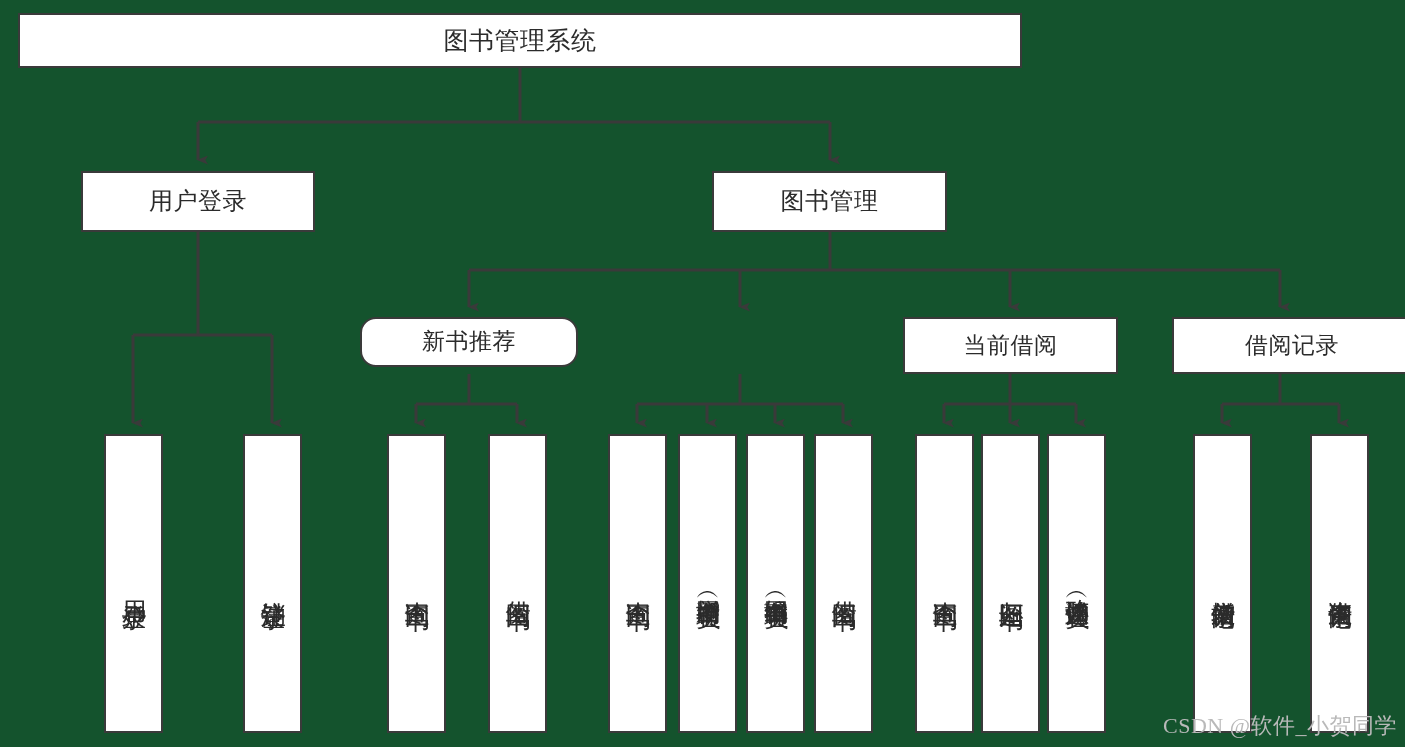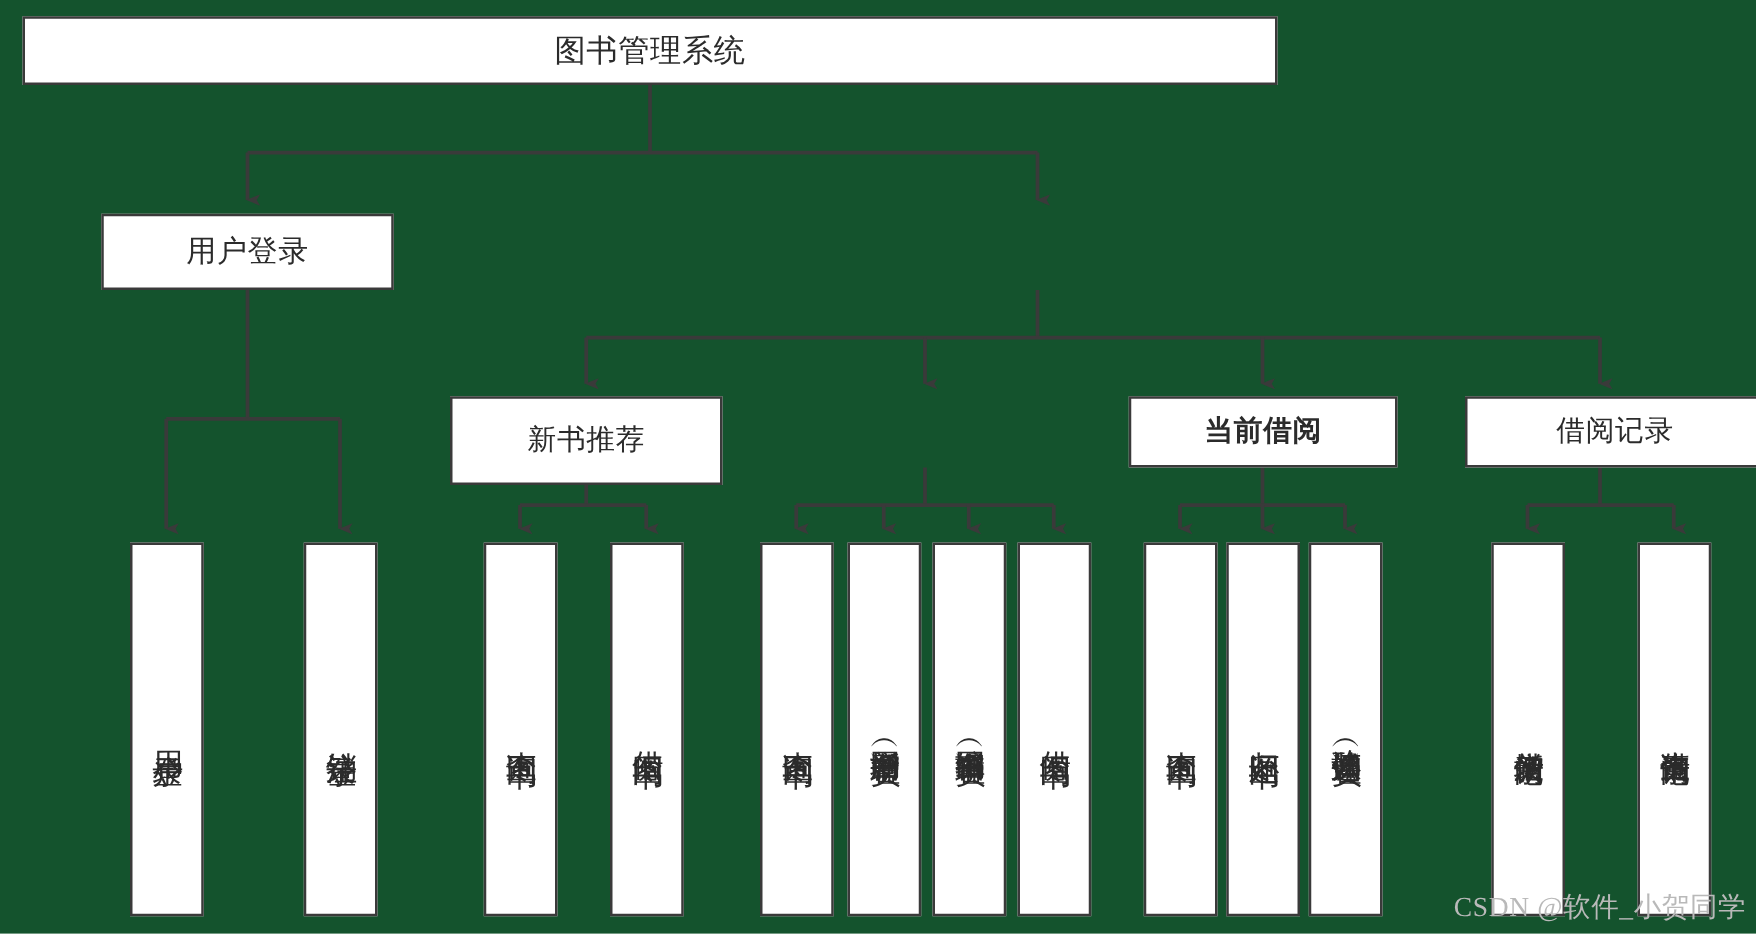--- a/index.html
+++ b/index.html
@@ -132,25 +132,28 @@
     </g>
   </svg>
 
   <div class="node node-root" style="left:18px; top:13px; width:1004px; height:55px;">
     <span class="label">图书管理系统</span>
   </div>
 
   <div class="node node-l2" style="left:81px; top:171px; width:234px; height:61px;">
     <span class="label">用户登录</span>
   </div>
-
-  <div class="node node-l3" style="left:360px; top:317px; width:218px; height:71px;">
+  <div class="node node-l2" style="left:712px; top:171px; width:235px; height:61px;">
+    <span class="label">图书管理</span>
+  </div>
+
+  <div class="node node-l3" style="left:360px; top:317px; width:218px; height:50px;border-radius:16px;">
     <span class="label">新书推荐</span>
   </div>
-  <div class="node node-l3" style="left:903px; top:317px; width:215px; height:57px;font-weight:bold;">
+  <div class="node node-l3" style="left:903px; top:317px; width:215px; height:57px;">
     <span class="label">当前借阅</span>
   </div>
   <div class="node node-l3" style="left:1172px; top:317px; width:240px; height:57px;">
     <span class="label">借阅记录</span>
   </div>
 
   <div class="node node-leaf" style="left:104px; top:434px; width:59px; height:299px;">
     <span class="label">用户登录</span>
   </div>
   <div class="node node-leaf" style="left:243px; top:434px; width:59px; height:299px;">

